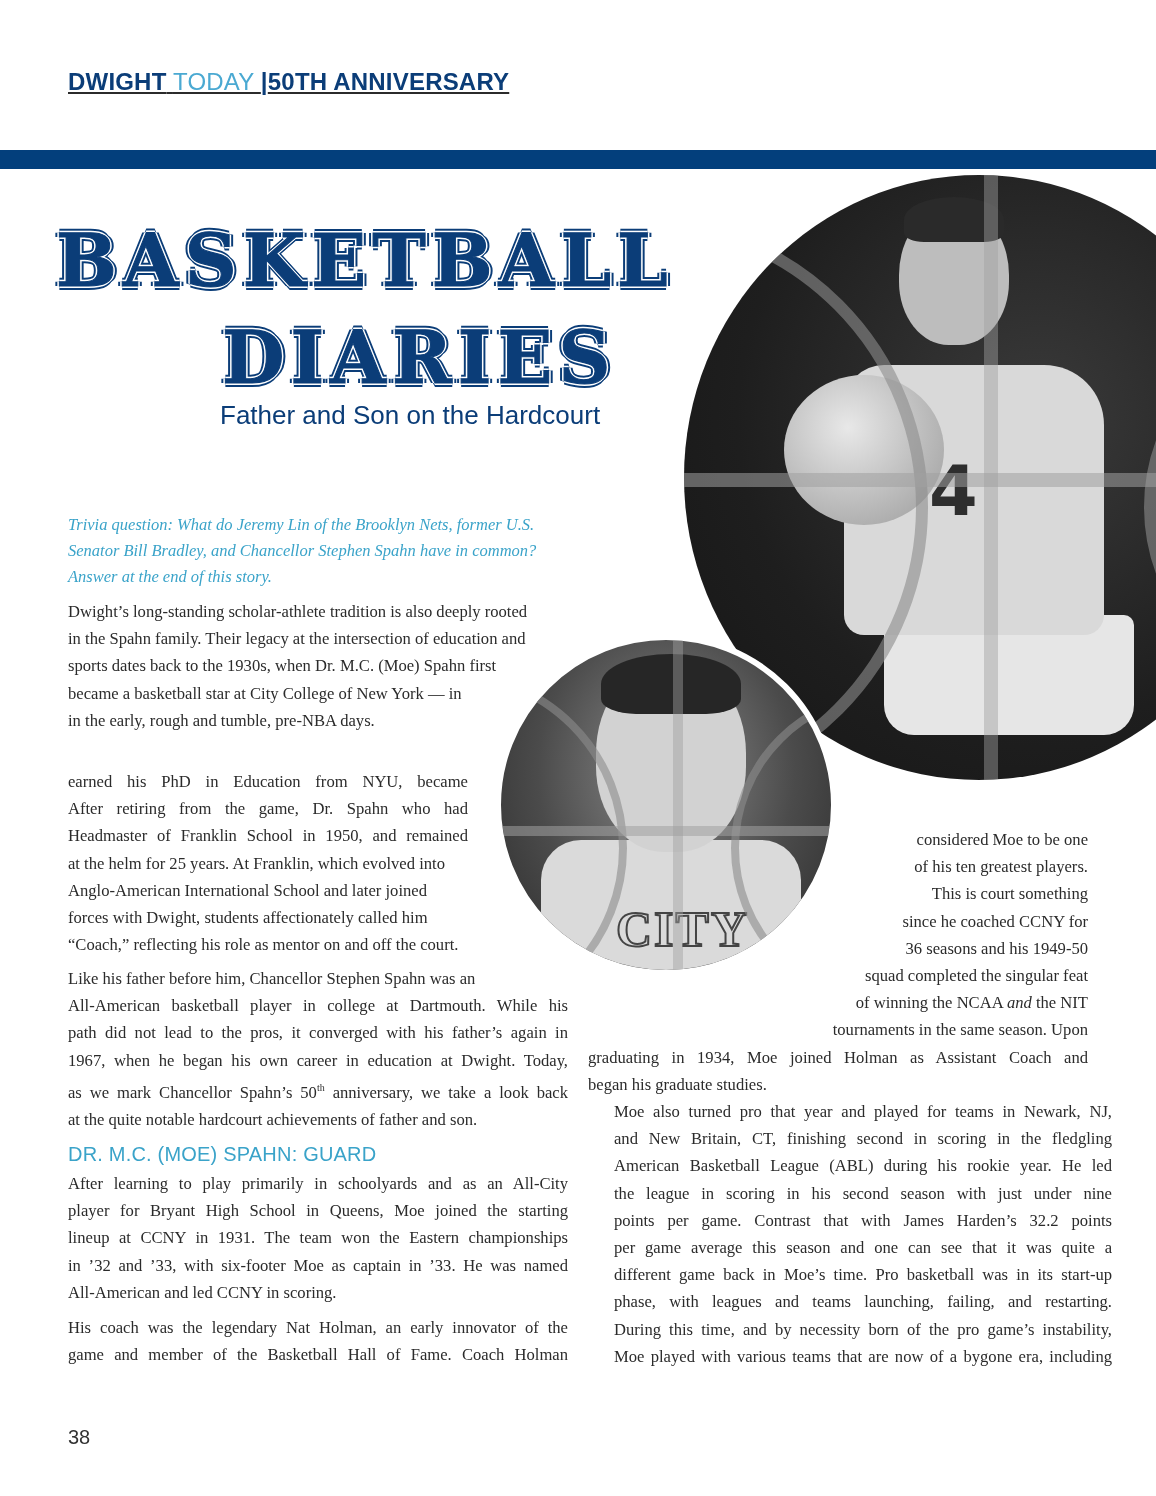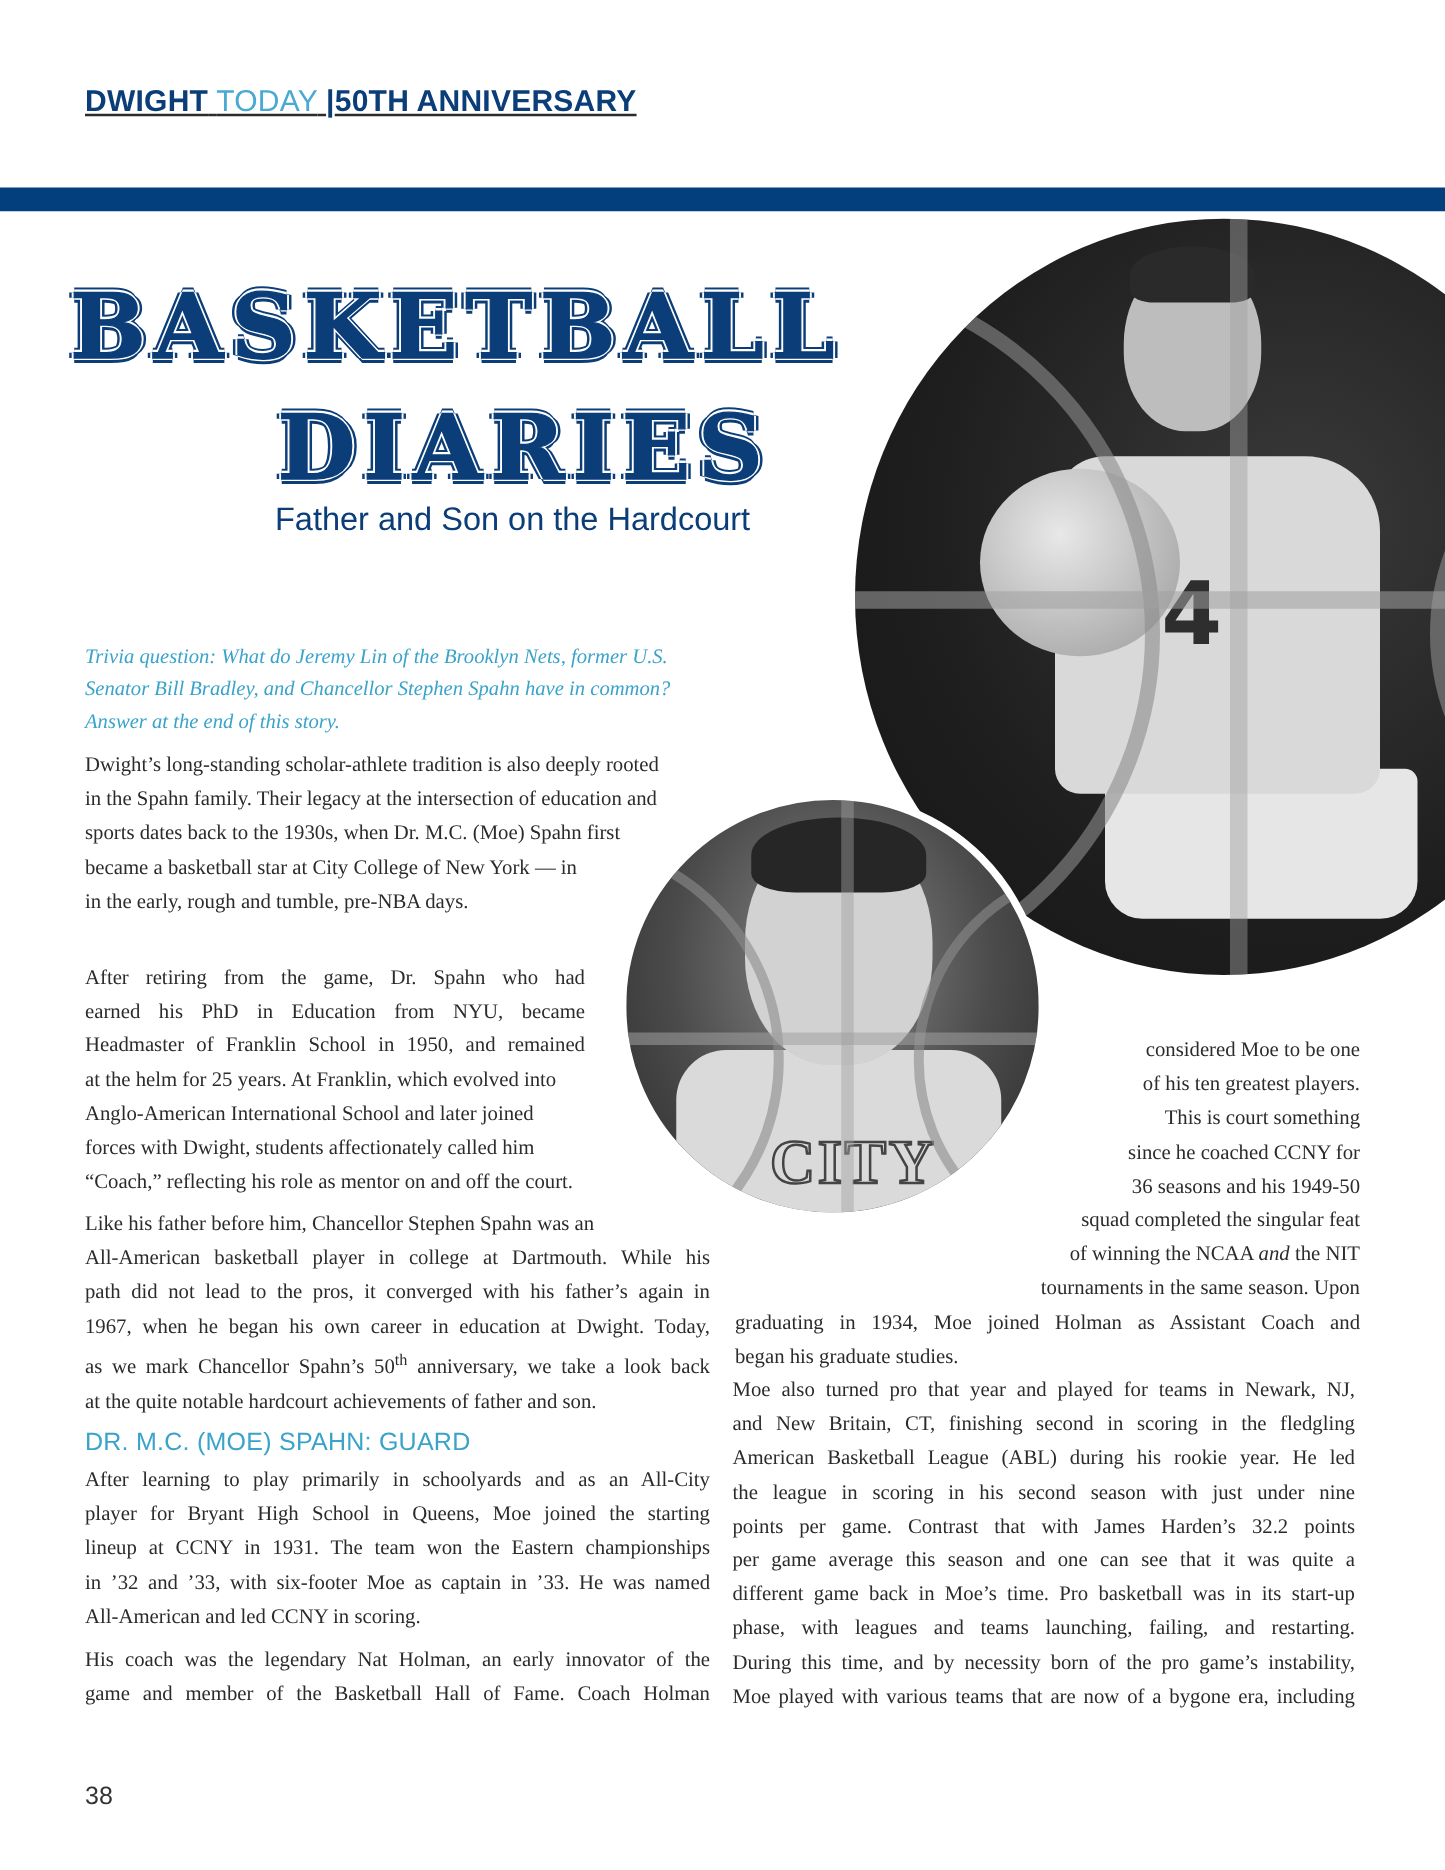--- a/index.html
+++ b/index.html
@@ -93,35 +93,35 @@
 
 <div class="col-left" style="top:598px;">
   <span class="jn">Dwight’s long-standing scholar-athlete tradition is also deeply rooted</span>
   <span class="jn">in the Spahn family. Their legacy at the intersection of education and</span>
   <span class="jn">sports dates back to the 1930s, when Dr. M.C. (Moe) Spahn first</span>
   <span class="jn">became a basketball star at City College of New York — in</span>
   <span class="jn">in the early, rough and tumble, pre-NBA days.</span>
 </div>
 
 <div class="col-left" style="top:768px; width:400px;">
+  <span class="jl">earned his PhD in Education from NYU, became</span>
   <span class="jl">After retiring from the game, Dr. Spahn who had</span>
-  <span class="jl">earned his PhD in Education from NYU, became</span>
   <span class="jl">Headmaster of Franklin School in 1950, and remained</span>
   <span class="jn">at the helm for 25 years. At Franklin, which evolved into</span>
   <span class="jn">Anglo-American International School and later joined</span>
   <span class="jn">forces with Dwight, students affectionately called him</span>
   <span class="jn">“Coach,” reflecting his role as mentor on and off the court.</span>
 </div>
 
 <div class="col-left" style="top:965px;">
   <span class="jn">Like his father before him, Chancellor Stephen Spahn was an</span>
   <span class="jl">All-American basketball player in college at Dartmouth. While his</span>
   <span class="jl">path did not lead to the pros, it converged with his father’s again in</span>
   <span class="jl">1967, when he began his own career in education at Dwight. Today,</span>
-  <span class="jl"><span>as we mark Chancellor Spahn’s 50</span><sup style="font-size:13px;">th</sup><span> anniversary, we take a look back</span></span>
+  <span class="jl"><span>as we mark Chancellor Spahn’s 50</span><sup style="font-size:10px;">th</sup><span> anniversary, we take a look back</span></span>
   <span class="jn">at the quite notable hardcourt achievements of father and son.</span>
 </div>
 
 <div class="heading">DR. M.C. (MOE) SPAHN: GUARD</div>
 
 <div class="col-left" style="top:1170px;">
   <span class="jl">After learning to play primarily in schoolyards and as an All-City</span>
   <span class="jl">player for Bryant High School in Queens, Moe joined the starting</span>
   <span class="jl">lineup at CCNY in 1931. The team won the Eastern championships</span>
   <span class="jl">in ’32 and ’33, with six-footer Moe as captain in ’33. He was named</span>
@@ -139,21 +139,21 @@
   <span class="rr">This is court something</span>
   <span class="rr">since he coached CCNY for</span>
   <span class="rr">36 seasons and his 1949-50</span>
   <span class="rr">squad completed the singular feat</span>
   <span class="rr"><span>of winning the NCAA </span><em>and</em><span> the NIT</span></span>
   <span class="rr">tournaments in the same season. Upon</span>
   <span class="jl">graduating in 1934, Moe joined Holman as Assistant Coach and</span>
   <span class="jn">began his graduate studies.</span>
 </div>
 
-<div class="col-right" style="left:586px; top:1098px; width:498px;">
+<div class="col-right" style="left:614px; top:1098px; width:498px;">
   <span class="jl">Moe also turned pro that year and played for teams in Newark, NJ,</span>
   <span class="jl">and New Britain, CT, finishing second in scoring in the fledgling</span>
   <span class="jl">American Basketball League (ABL) during his rookie year. He led</span>
   <span class="jl">the league in scoring in his second season with just under nine</span>
   <span class="jl">points per game. Contrast that with James Harden’s 32.2 points</span>
   <span class="jl">per game average this season and one can see that it was quite a</span>
   <span class="jl">different game back in Moe’s time. Pro basketball was in its start-up</span>
   <span class="jl">phase, with leagues and teams launching, failing, and restarting.</span>
   <span class="jl">During this time, and by necessity born of the pro game’s instability,</span>
   <span class="jl">Moe played with various teams that are now of a bygone era, including</span>

